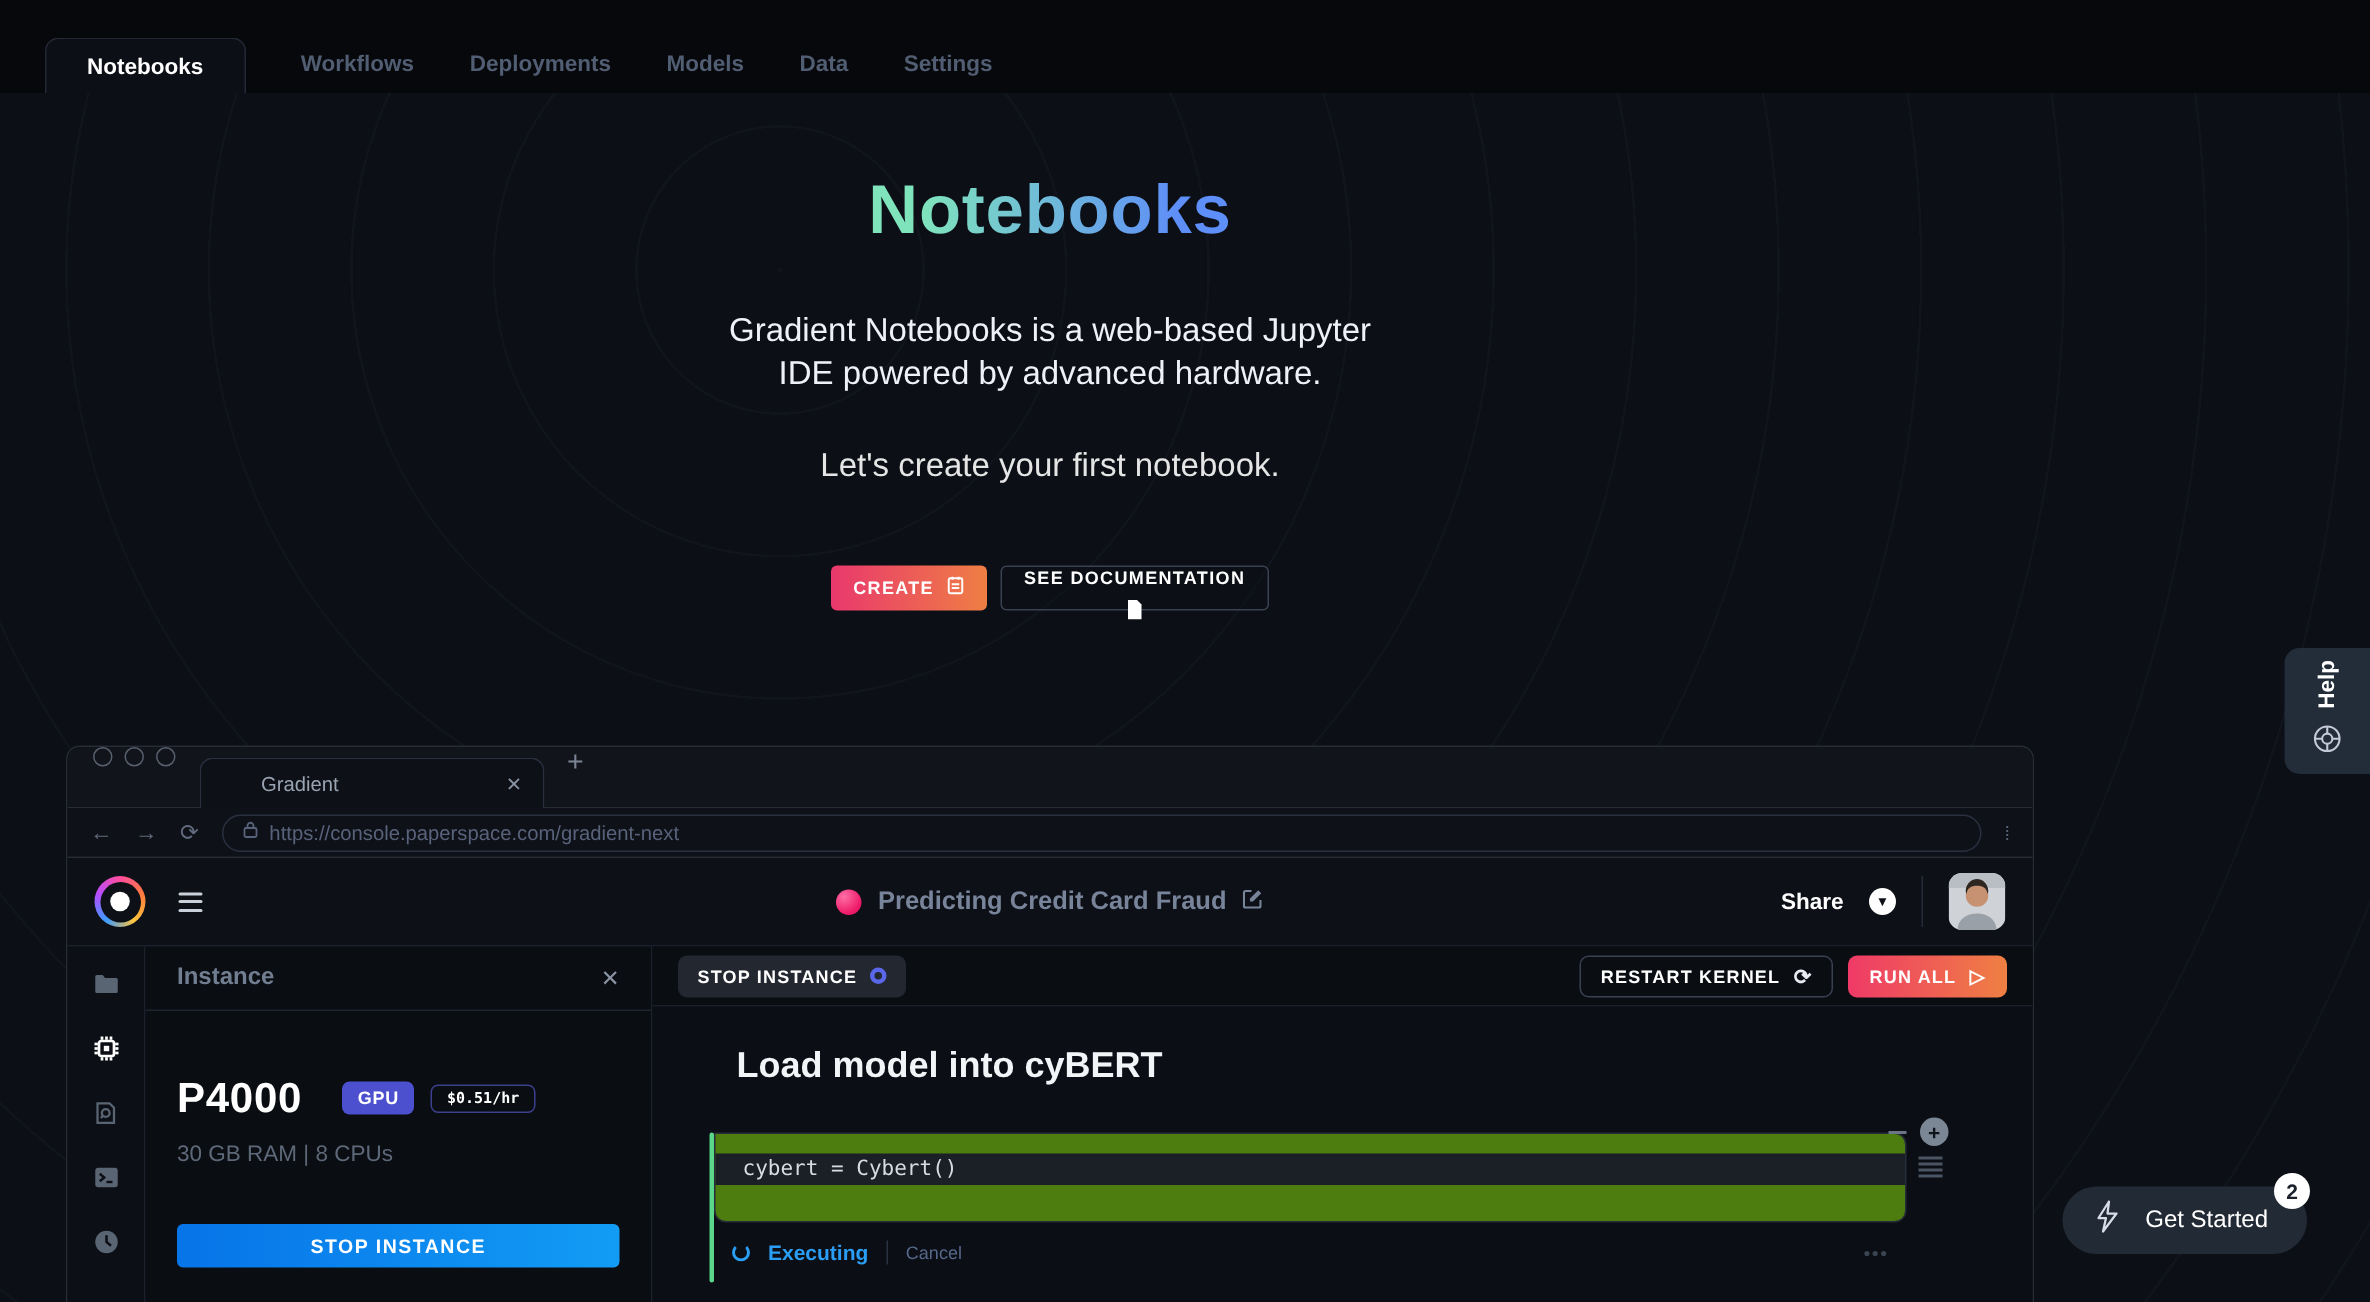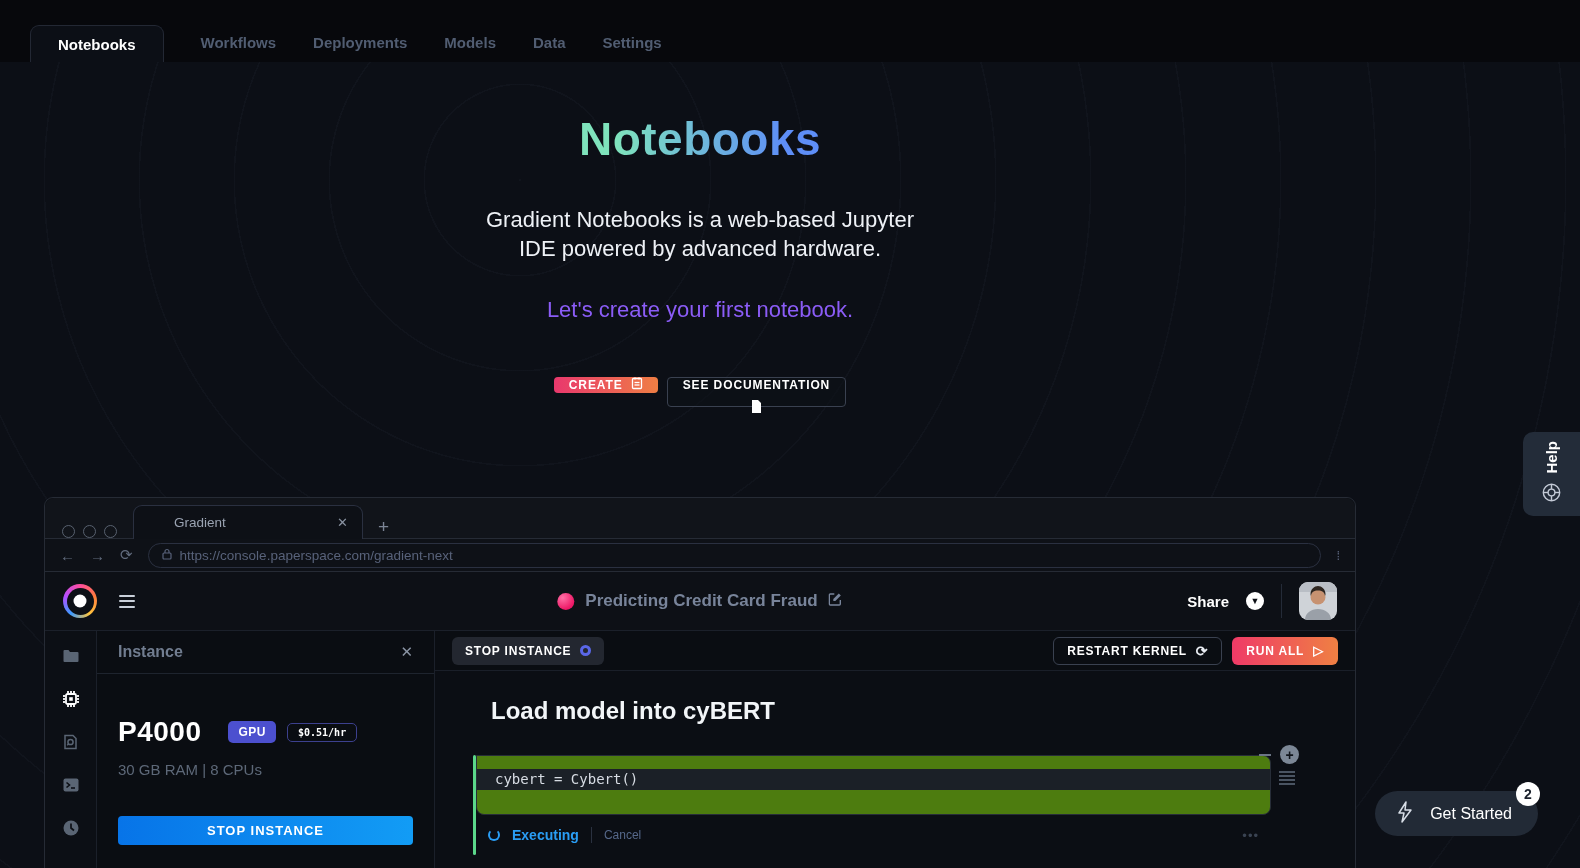--- a/index.html
+++ b/index.html
@@ -20,34 +20,34 @@
                 border-radius:9px 9px 0 0; color:#ffffff; font-weight:bold; font-size:15px; }
   .tab-item { color:#515d72; font-weight:bold; font-size:15px; padding-bottom:11px; margin-left:37px; cursor:pointer; }
 
   
   .hero { position:absolute; top:62px; left:700px; transform:translateX(-50%);
           width:940px; text-align:center; z-index:2; }
   .hero-title { margin-top:50px; font-size:46px; font-weight:bold; letter-spacing:.5px;
     background:linear-gradient(90deg,#7fe3bc 15%,#5e8ef7 85%);
     -webkit-background-clip:text; background-clip:text; color:transparent; display:inline-block; }
   .hero-sub { margin-top:40px; color:#eef1f6; font-size:22px; line-height:1.3; font-weight:500; }
-  .hero-cta-line { margin-top:34px; color:#8b5cf6; font-size:22px; font-weight:500; }
+  .hero-cta-line { margin-top:34px; color:#e5e5e5; font-size:22px; font-weight:500; }
   .hero-buttons { margin-top:54px; display:flex; justify-content:center; gap:9px; }
-  .btn-create { display:flex; align-items:center; gap:8px; height:16px; padding:0 15px;
+  .btn-create { display:flex; align-items:center; gap:8px; height:30px; padding:0 15px;
     border-radius:4px; background:linear-gradient(90deg,#e9386d,#ef7e44);
     color:#fff; font-size:12px; font-weight:bold; letter-spacing:.9px; cursor:pointer; }
   .btn-docs { display:flex; align-items:center; gap:8px; height:30px; padding:0 15px;
     border-radius:4px; border:1px solid #3a4150; background:rgba(13,16,23,.6);
     color:#fff; font-size:12px; font-weight:bold; letter-spacing:.9px; cursor:pointer;flex-direction:column; }
 
   
   .browser { position:absolute; left:44px; top:497px; width:1312px; height:420px;
              background:#0b0e13; border:1px solid #262b35; border-radius:9px 9px 0 0;
              display:flex; flex-direction:column; z-index:3; }
-  .chrome-top { height:41px; display:flex; align-items:flex-end; padding:0 12px;
+  .chrome-top { height:41px; display:flex; align-items:flex-start; padding:0 12px;
                 background:#11141a; border-bottom:1px solid #262b35; border-radius:9px 9px 0 0; }
   .win-dots { display:flex; gap:8px; margin-left:5px; }
   .win-dot { width:13px; height:13px; border-radius:50%; border:1.5px solid #58616f; }
   .chrome-tab { margin-left:16px; align-self:flex-end; margin-bottom:-1px; width:230px; height:34px;
     background:#0d1016; border:1px solid #2a3040; border-bottom:none; border-radius:9px 9px 0 0;
     display:flex; align-items:center; padding:0 14px; }
   .chrome-tab-label { color:#9aa3b2; font-size:13.5px; margin-left:26px; }
   .chrome-tab-close { margin-left:auto; color:#8a93a2; font-size:13px; cursor:pointer; }
   .newtab { margin-left:15px; color:#7b8495; font-size:19px; cursor:pointer; }
   .url-row { height:33px; display:flex; align-items:center; padding:0 15px; gap:15px;

